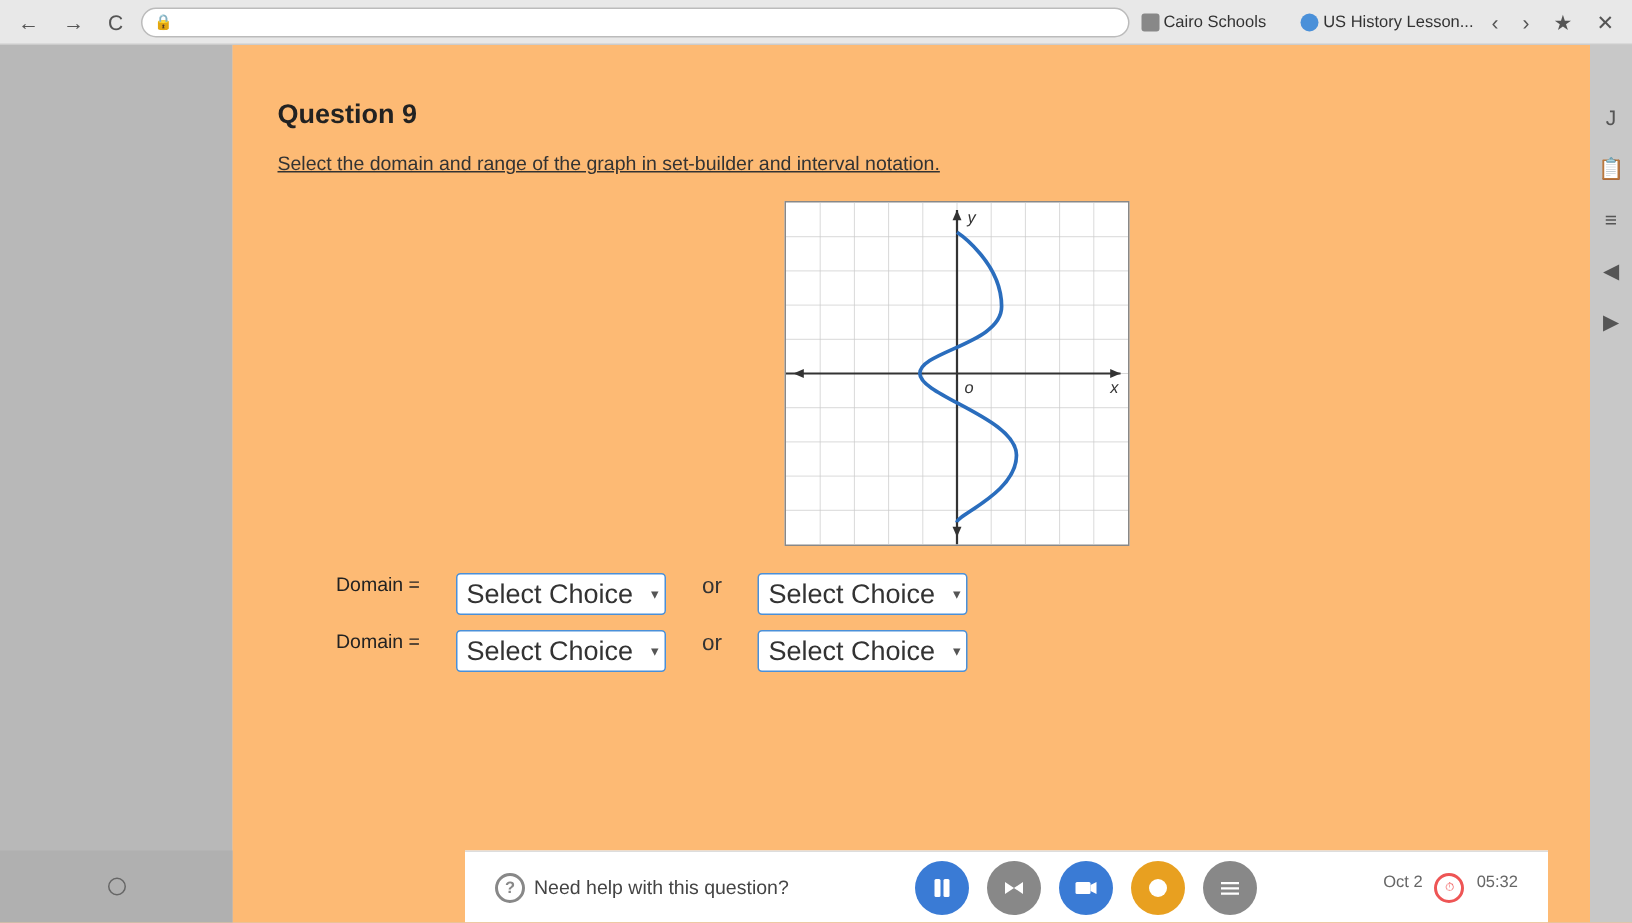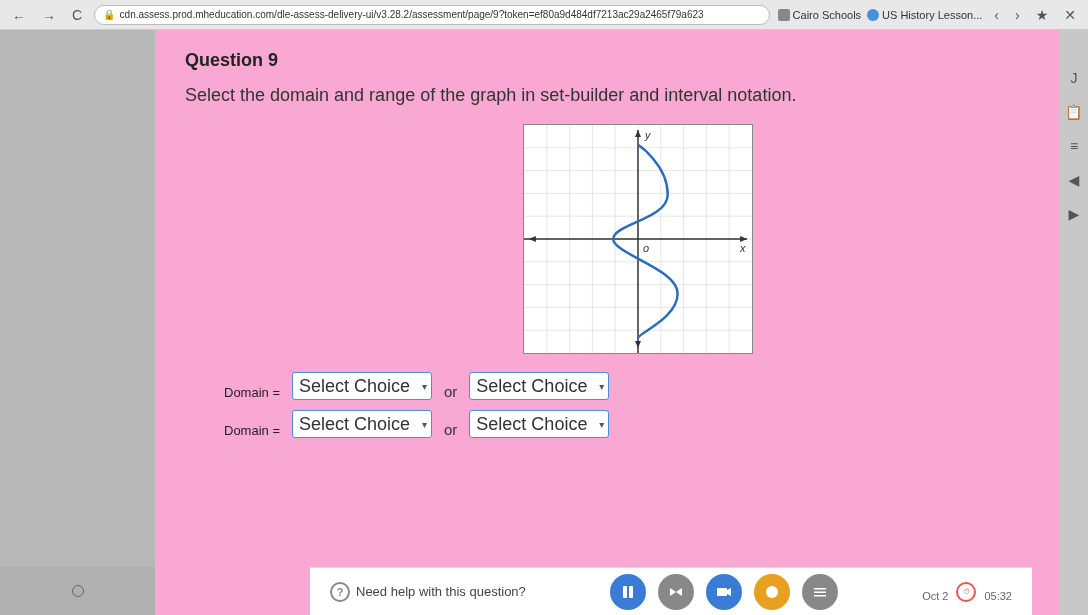--- a/index.html
+++ b/index.html
@@ -38,21 +38,21 @@
       height: 20px;
       font-size: 10px;
       color: #333;
       padding: 0 8px;
       display: flex;
       align-items: center;
     }
     .browser-bookmarks {
       display: flex;
       align-items: center;
-      gap: 6px;
+      gap: 23px;
       font-size: 11px;
       color: #333;
     }
     .bookmark-item {
       display: flex;
       align-items: center;
       gap: 3px;
       cursor: pointer;
     }
     .bookmark-icon {
@@ -79,37 +79,38 @@
     
     .left-sidebar {
       width: 155px;
       background: #b8b8b8;
       height: 100%;
     }
 
     
     .content-panel {
       flex: 1;
-      background: #f9a8d4;
-      padding: 20px 30px;
+      background: #fdba74;
+      padding: 36px 30px;
       position: relative;
       overflow: hidden;
     }
 
     .question-title {
       font-size: 18px;
       font-weight: bold;
       color: #222;
       margin-bottom: 14px;
     }
 
     .question-instruction {
-      font-size: 18px;
+      font-size: 13px;
       color: #333;
       margin-bottom: 18px;
+      text-decoration: underline;
     }
 
     
     .graph-container {
       display: flex;
       justify-content: center;
       margin-bottom: 18px;
       margin-left: 60px;
     }
 
@@ -130,22 +131,22 @@
       height: 100%;
     }
 
     
     .answer-section {
       margin-left: 30px;
       margin-top: 10px;
     }
     .answer-row {
       display: flex;
-      align-items: flex-end;
-      gap: 12px;
+      align-items: flex-start;
+      gap: 24px;
       margin-bottom: 10px;
       font-size: 13px;
       color: #222;
     }
     .answer-label {
       min-width: 65px;
       text-align: right;
     }
     .select-choice {
       border: 1.5px solid #4a90d9;
@@ -249,21 +250,21 @@
       color: white;
     }
     .bottom-icon-gray {
       background: #888;
       color: white;
     }
     .bottom-right-info {
       font-size: 11px;
       color: #666;
       display: flex;
-      align-items: flex-end;
+      align-items: flex-start;
       gap: 8px;
     }
     .clock-circle {
       width: 20px;
       height: 20px;
       border: 2px solid #e55;
       border-radius: 50%;
       display: flex;
       align-items: center;
       justify-content: center;
@@ -273,21 +274,20 @@
   </style>
 </head>
 <body>
 
 <div class="browser-bar">
   <button class="browser-nav-btn">←</button>
   <button class="browser-nav-btn">→</button>
   <button class="browser-nav-btn">C</button>
   <div class="browser-url">
     <span style="color:#555;font-size:10px;">🔒</span>
-    <span style="margin-left:4px;font-size:10px;">cdn.assess.prod.mheducation.com/dle-assess-delivery-ui/v3.28.2/assessment/page/9?token=ef80a9d484df7213ac29a2465f79a623</span>
   </div>
   <div class="browser-bookmarks">
     <div class="bookmark-item">
       <span class="bookmark-icon-gray"></span>
       <span>Cairo Schools</span>
     </div>
     <div class="bookmark-item">
       <span class="bookmark-icon"></span>
       <span>US History Lesson...</span>
     </div>

